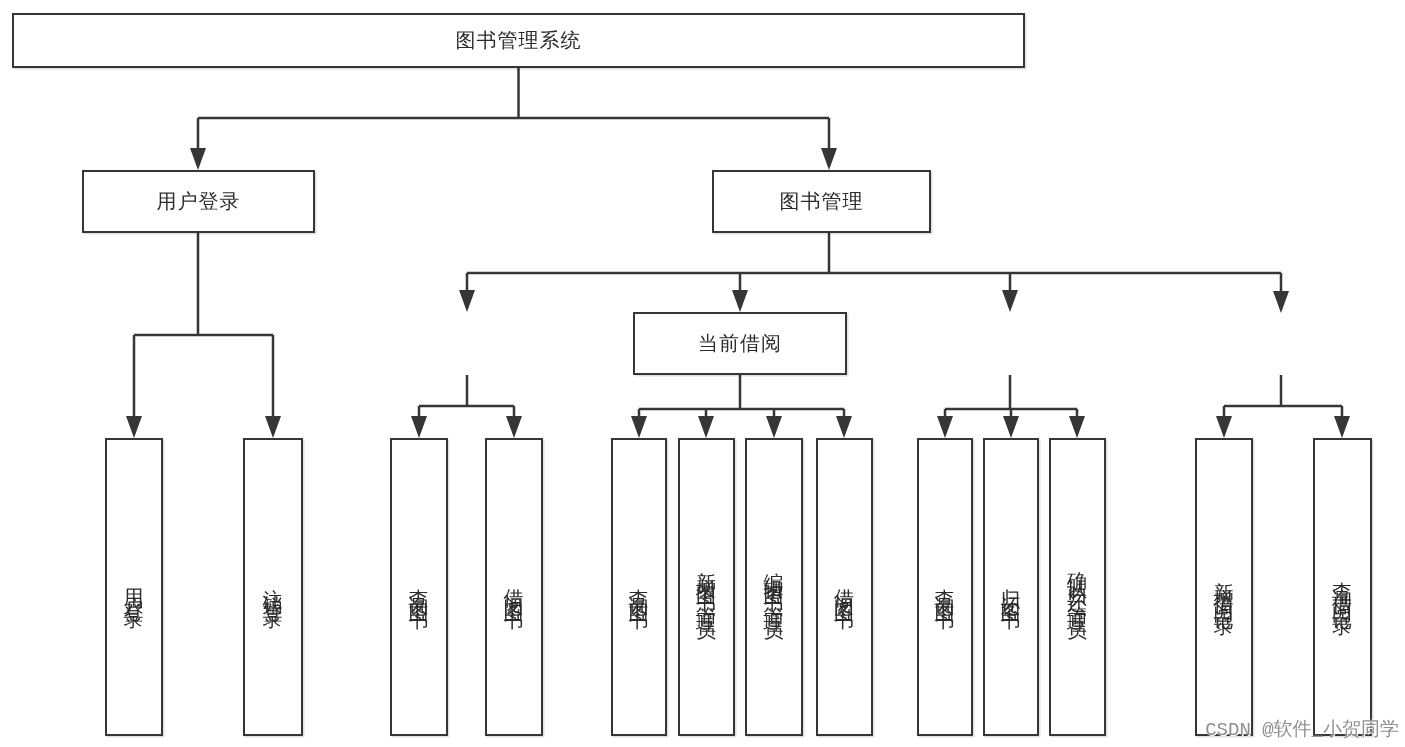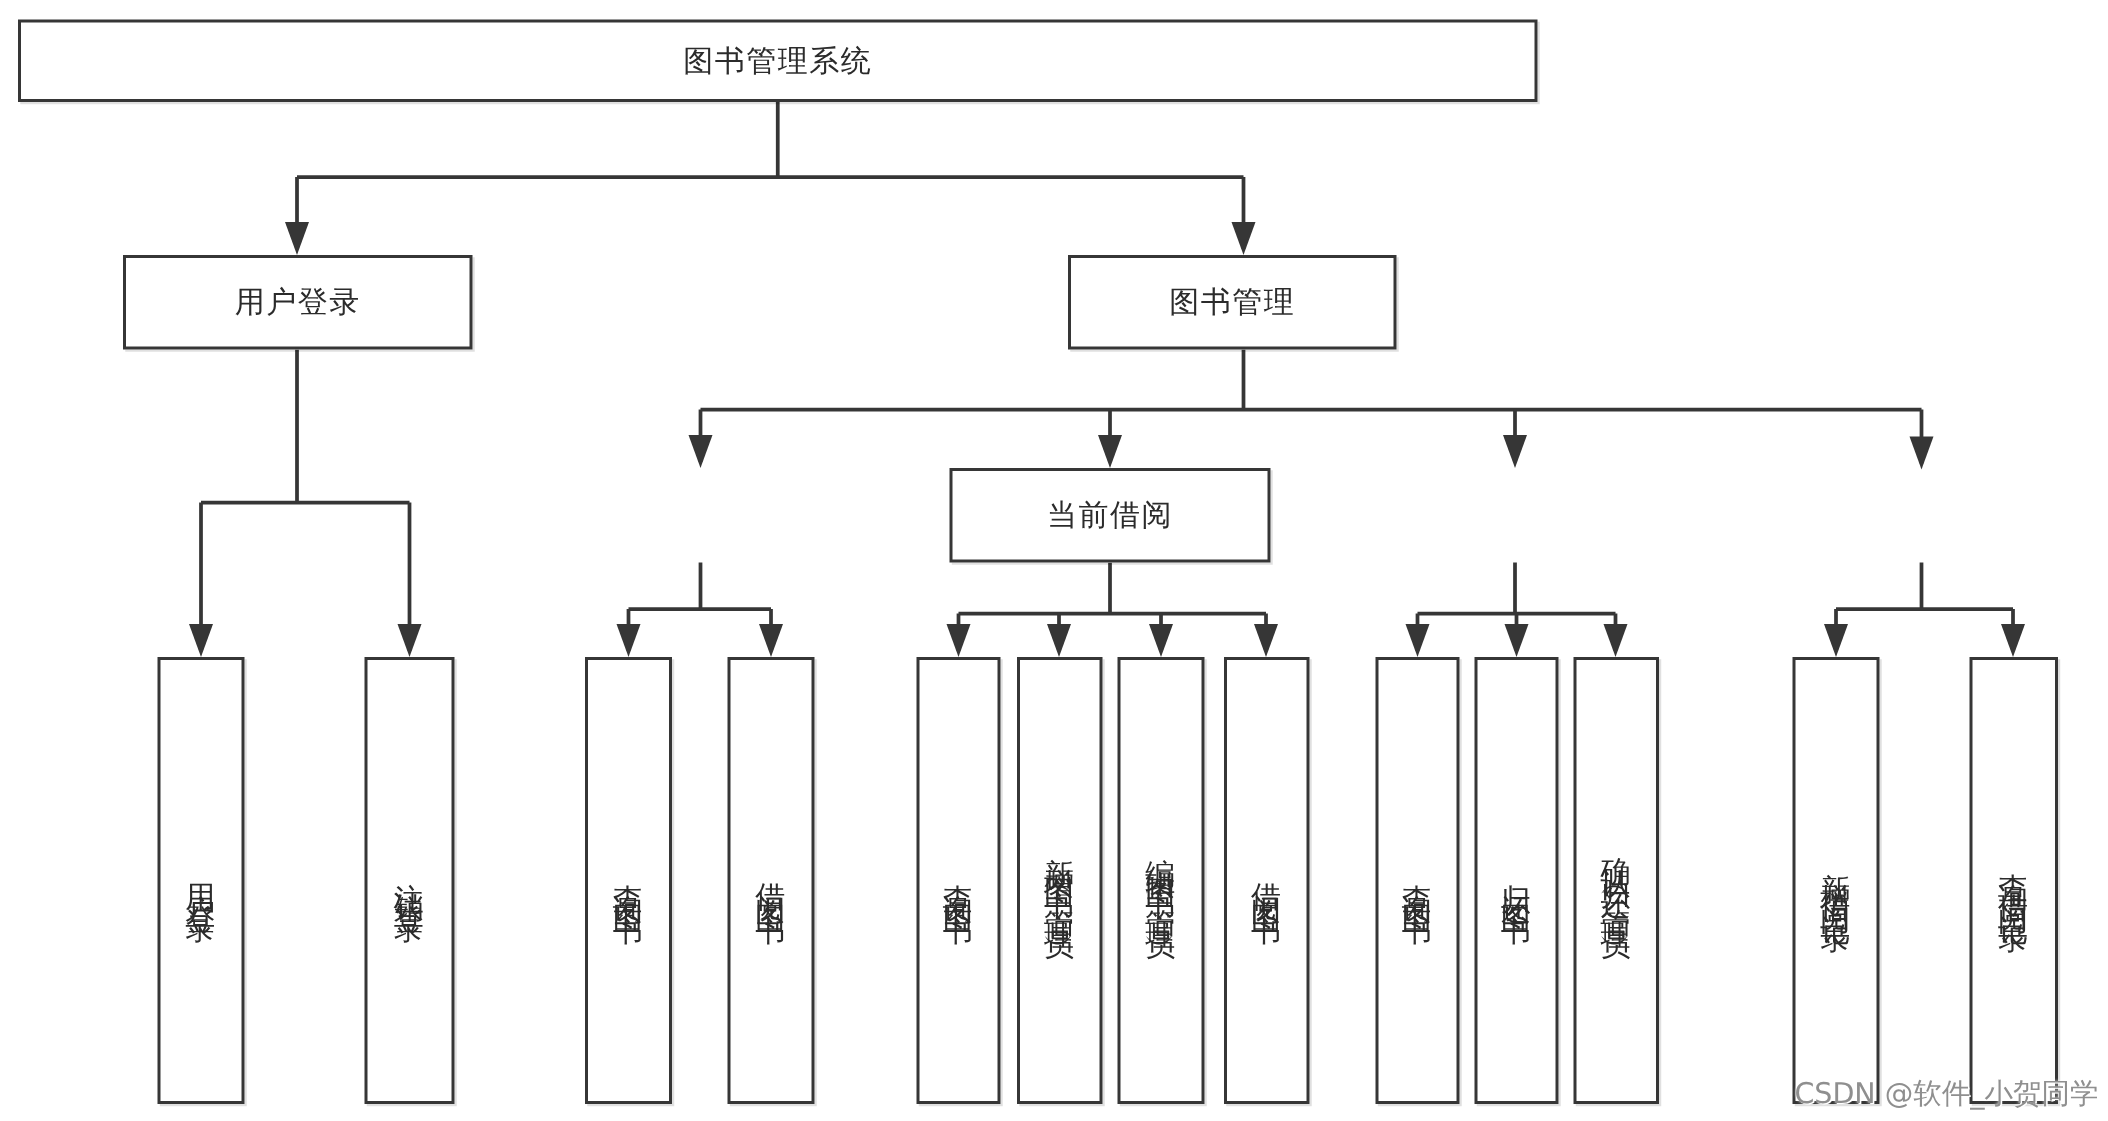--- a/index.html
+++ b/index.html
@@ -41,20 +41,21 @@
   }
   .watermark {
     position: absolute;
     right: 6px;
     bottom: 5px;
     font-size: 19px;
     color: #8f8f8f;
     text-shadow: 0 0 2px #ffffff, 1px 1px 0 #ffffff;
     white-space: nowrap;
     z-index: 5;
+    font-family: Liberation Mono, monospace;
   }
 </style>
 </head>
 <body>
 
 <div class="canvas">
 
   <svg class="connectors" viewBox="0 0 1405 747">
     <g stroke="#363636" stroke-width="2.5" fill="none">
 

